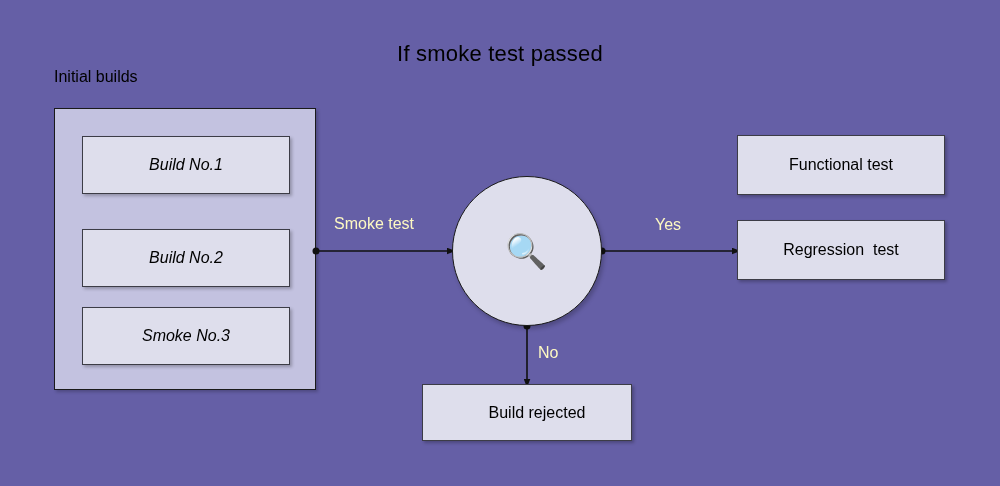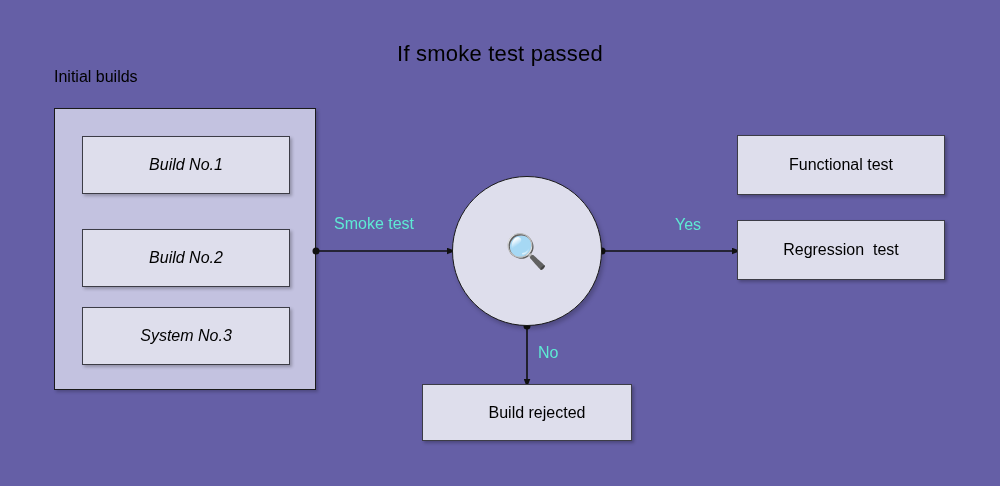--- a/index.html
+++ b/index.html
@@ -146,41 +146,41 @@
     top: 0;
     width: 1000px;
     height: 486px;
     pointer-events: none;
   }
 
   
   .edge-label {
     position: absolute;
     font-size: 16px;
-    color: #5eead4;
+    color: #fef9c3;
     white-space: pre;
   }
   .label-smoke { left: 334px; top: 215px; }
-  .label-yes   { left: 675px; top: 216px; }
+  .label-yes   { left: 655px; top: 216px; }
   .label-no    { left: 538px; top: 344px; }
 </style>
 </head>
 <body>
 
 <div id="canvas">
 
   <div class="diagram-title">If smoke test passed</div>
 
   <div class="group-label">Initial builds</div>
 
   <div class="builds-container"></div>
 
   <div class="build-box build-1">Build No.1</div>
   <div class="build-box build-2">Build No.2</div>
-  <div class="build-box build-3">System No.3</div>
+  <div class="build-box build-3">Smoke No.3</div>
 
   <svg id="connectors" viewBox="0 0 1000 486" xmlns="http://www.w3.org/2000/svg">
     <defs>
       <marker id="arrowhead" markerWidth="9" markerHeight="7" refX="8.5" refY="3.5" orient="auto" markerUnits="userSpaceOnUse">
         <polygon points="0 0, 9 3.5, 0 7" fill="#111111"></polygon>
       </marker>
     </defs>
 
     <g>
       <circle cx="316" cy="251" r="3.5" fill="#111111"></circle>

